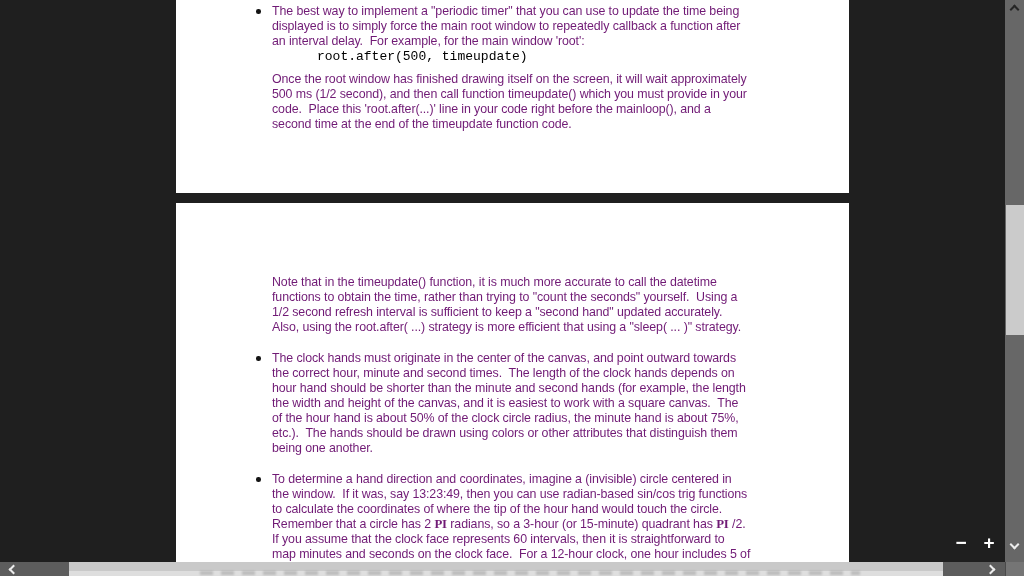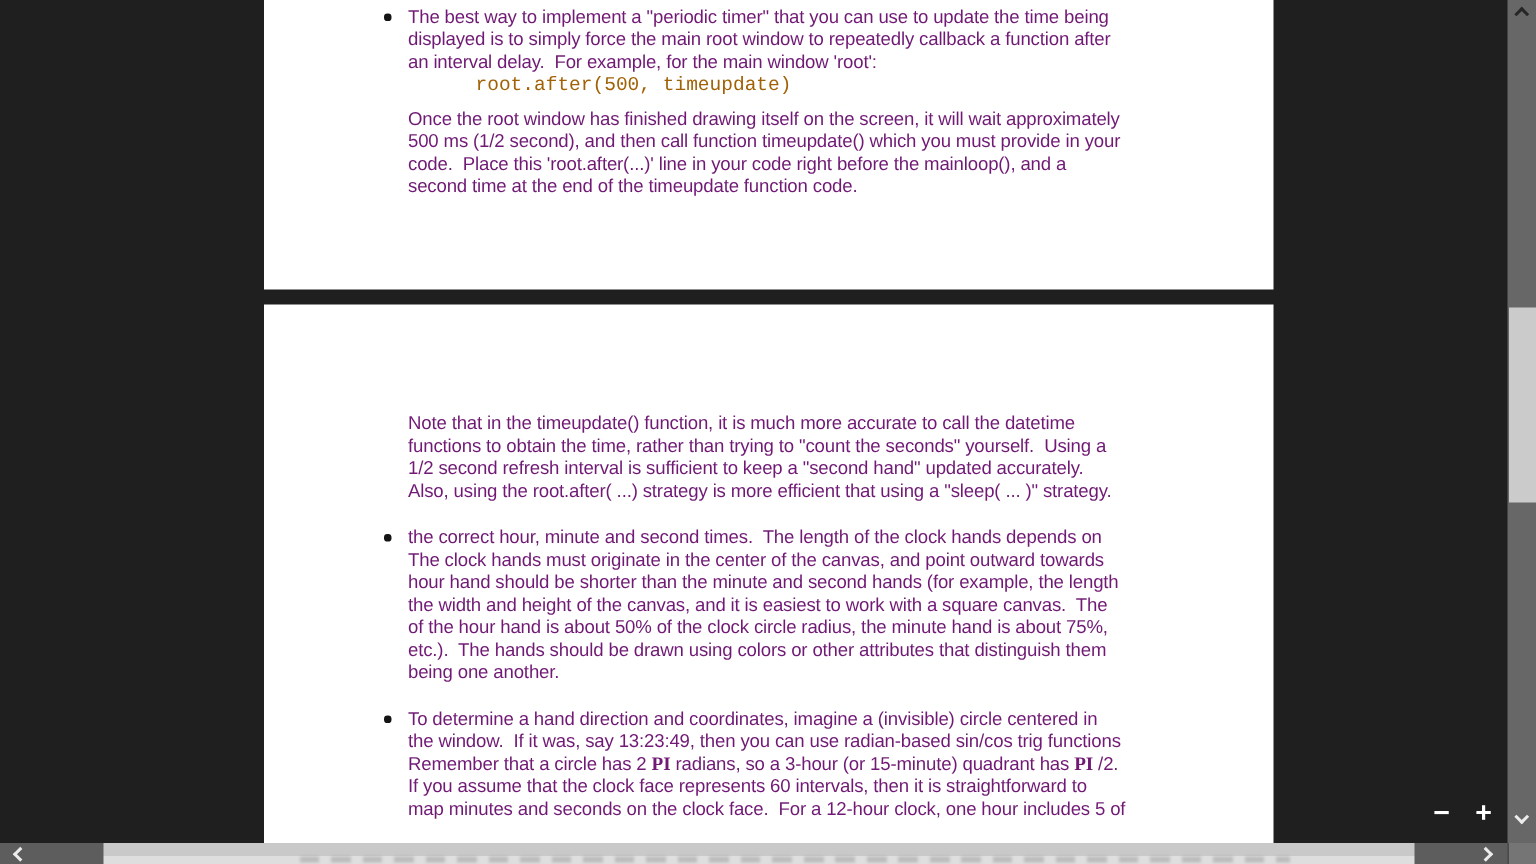--- a/index.html
+++ b/index.html
@@ -20,21 +20,21 @@
     white-space:pre;
     font-size:12.4px;line-height:15px;
     letter-spacing:-0.1px;
     color:#701a75;
   }
   .pi{font-family:"Liberation Serif", serif;font-weight:bold;font-size:12.8px;}
 
   .code{
     position:absolute;
     font-family:"Liberation Mono","DejaVu Sans Mono",monospace;
-    font-size:13px;line-height:15px;color:#a16207;white-space:pre;
+    font-size:13px;line-height:15px;color:#000000;white-space:pre;
   }
 
   .dot{
     position:absolute;width:4.5px;height:4.5px;border-radius:50%;
     background:#141414;
   }
 
   
   #hscroll{
     position:absolute;left:0;top:562px;width:1005px;height:14px;
@@ -109,33 +109,34 @@
   <div class="page" id="page2">
     <div class="lines" style="left:96px;top:72px">
         <div class="tl">Note that in the timeupdate() function, it is much more accurate to call the datetime</div>
         <div class="tl">functions to obtain the time, rather than trying to "count the seconds" yourself.  Using a</div>
         <div class="tl">1/2 second refresh interval is sufficient to keep a "second hand" updated accurately.</div>
         <div class="tl">Also, using the root.after( ...) strategy is more efficient that using a "sleep( ... )" strategy.</div>
       </div>
 
     <span class="dot" style="left:80px;top:153px"></span>
     <div class="lines" style="left:96px;top:148px">
+        <div class="tl">The clock hands must originate in the center of the canvas, and point outward towards</div>
         <div class="tl">the correct hour, minute and second times.  The length of the clock hands depends on</div>
-        <div class="tl">The clock hands must originate in the center of the canvas, and point outward towards</div>
         <div class="tl">hour hand should be shorter than the minute and second hands (for example, the length</div>
         <div class="tl">the width and height of the canvas, and it is easiest to work with a square canvas.  The</div>
         <div class="tl">of the hour hand is about 50% of the clock circle radius, the minute hand is about 75%,</div>
         <div class="tl">etc.).  The hands should be drawn using colors or other attributes that distinguish them</div>
         <div class="tl">being one another.</div>
       </div>
 
     <span class="dot" style="left:80px;top:274px"></span>
     <div class="lines" style="left:96px;top:269px">
         <div class="tl">To determine a hand direction and coordinates, imagine a (invisible) circle centered in</div>
         <div class="tl">the window.  If it was, say 13:23:49, then you can use radian-based sin/cos trig functions</div>
+        <div class="tl">to calculate the coordinates of where the tip of the hour hand would touch the circle.</div>
         <div class="tl">Remember that a circle has 2 <span class="pi">PI</span> radians, so a 3-hour (or 15-minute) quadrant has <span class="pi">PI</span> /2.</div>
         <div class="tl">If you assume that the clock face represents 60 intervals, then it is straightforward to</div>
         <div class="tl">map minutes and seconds on the clock face.  For a 12-hour clock, one hour includes 5 of</div>
       </div>
   </div>
 
   <div id="hscroll">
     <span class="chev c-left" style="left:10px;top:3.5px"></span>
     <div id="hthumb">
       <span class="smudge"></span>

